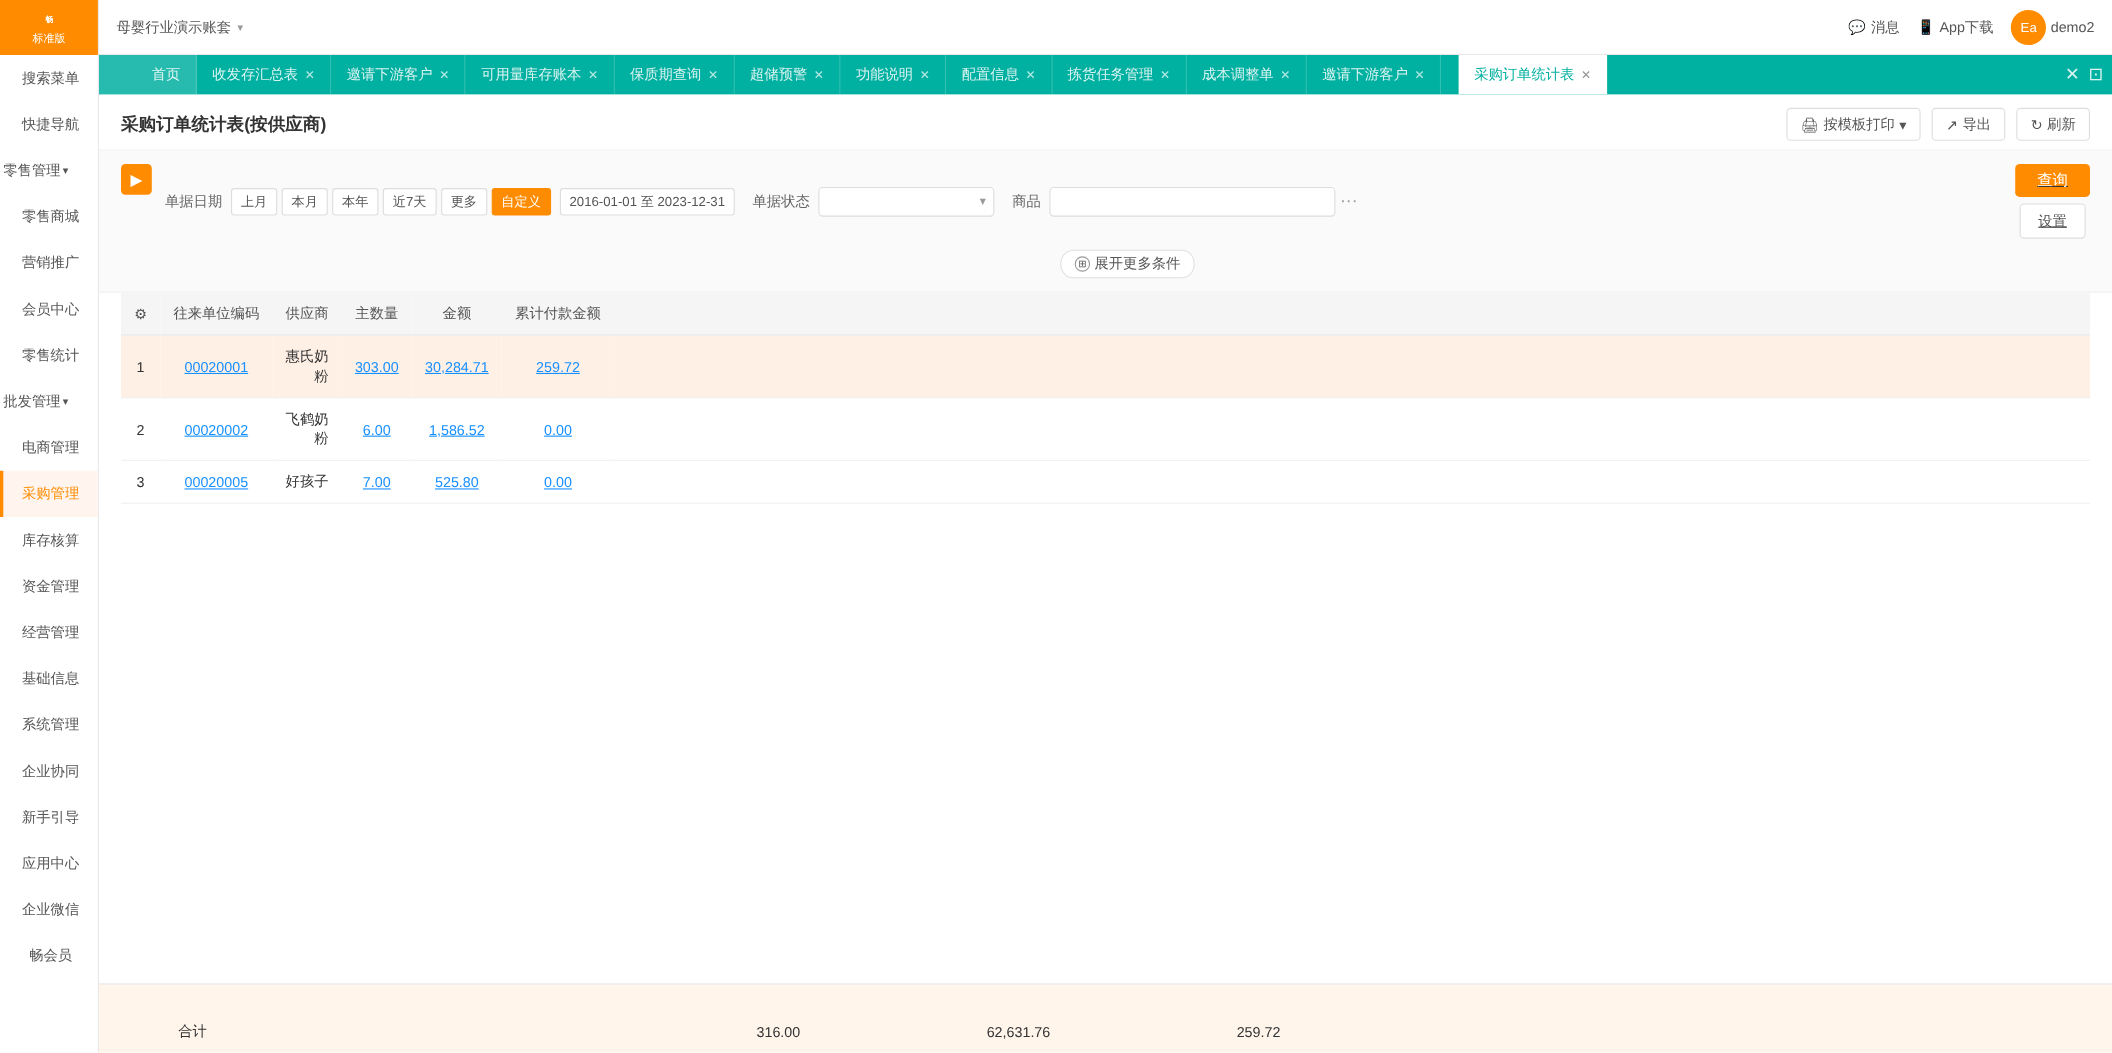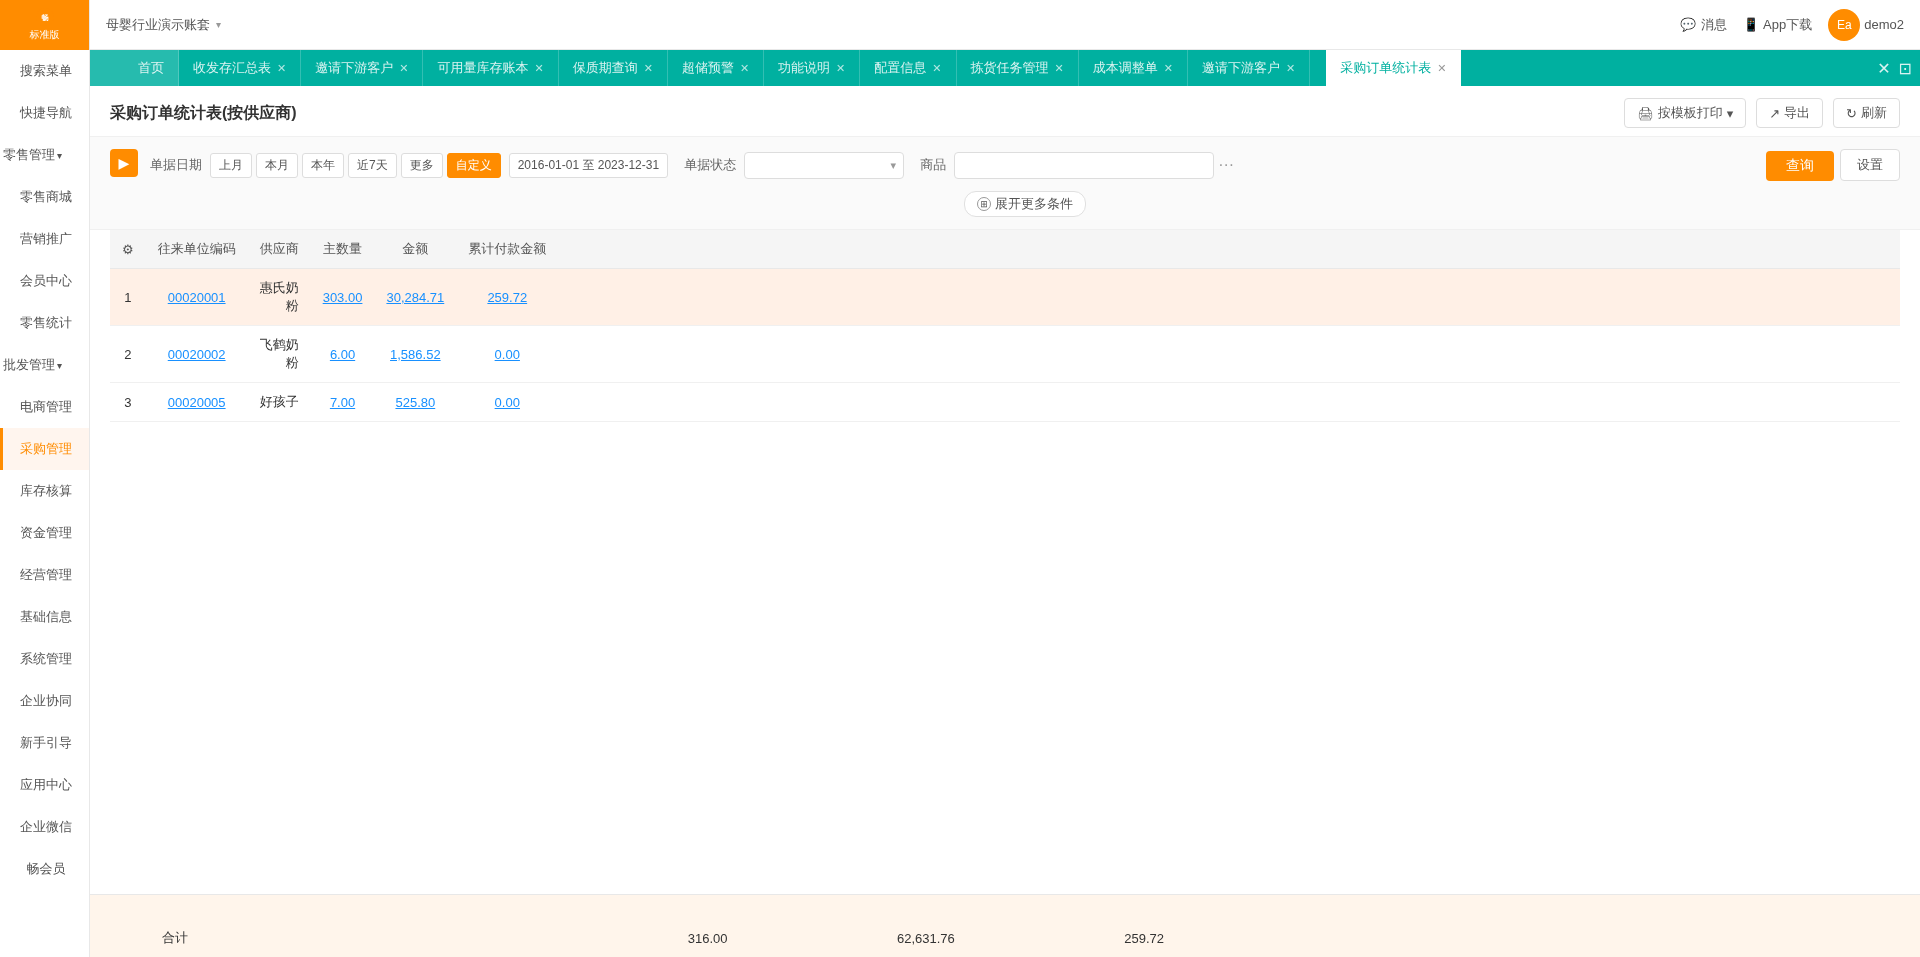--- a/index.html
+++ b/index.html
@@ -263,21 +263,21 @@
                 <select class="filter-select">
                   <option></option>
                 </select>
               </div>
             </div>
             <div class="filter-item">
               <span class="filter-label">商品</span>
               <input class="filter-input" type="text" style="min-width: 260px;">
               <span class="filter-dots">···</span>
             </div>
-            <div style="margin-left:auto; display:flex; gap:6px; align-items:flex-end;">
+            <div style="margin-left:auto; display:flex; flex-direction:column; gap:6px; align-items:center;text-decoration:underline;">
               <button class="btn-query">查询</button>
               <button class="btn-settings">设置</button>
             </div>
           </div>
           <div class="expand-more" style="justify-content:center; margin-top:10px;">
             <button class="expand-more-btn">
               <span style="border:1px solid #999;border-radius:50%;width:14px;height:14px;display:inline-flex;align-items:center;justify-content:center;font-size:9px;">⊞</span>
               <span>展开更多条件</span>
             </button>
           </div>

